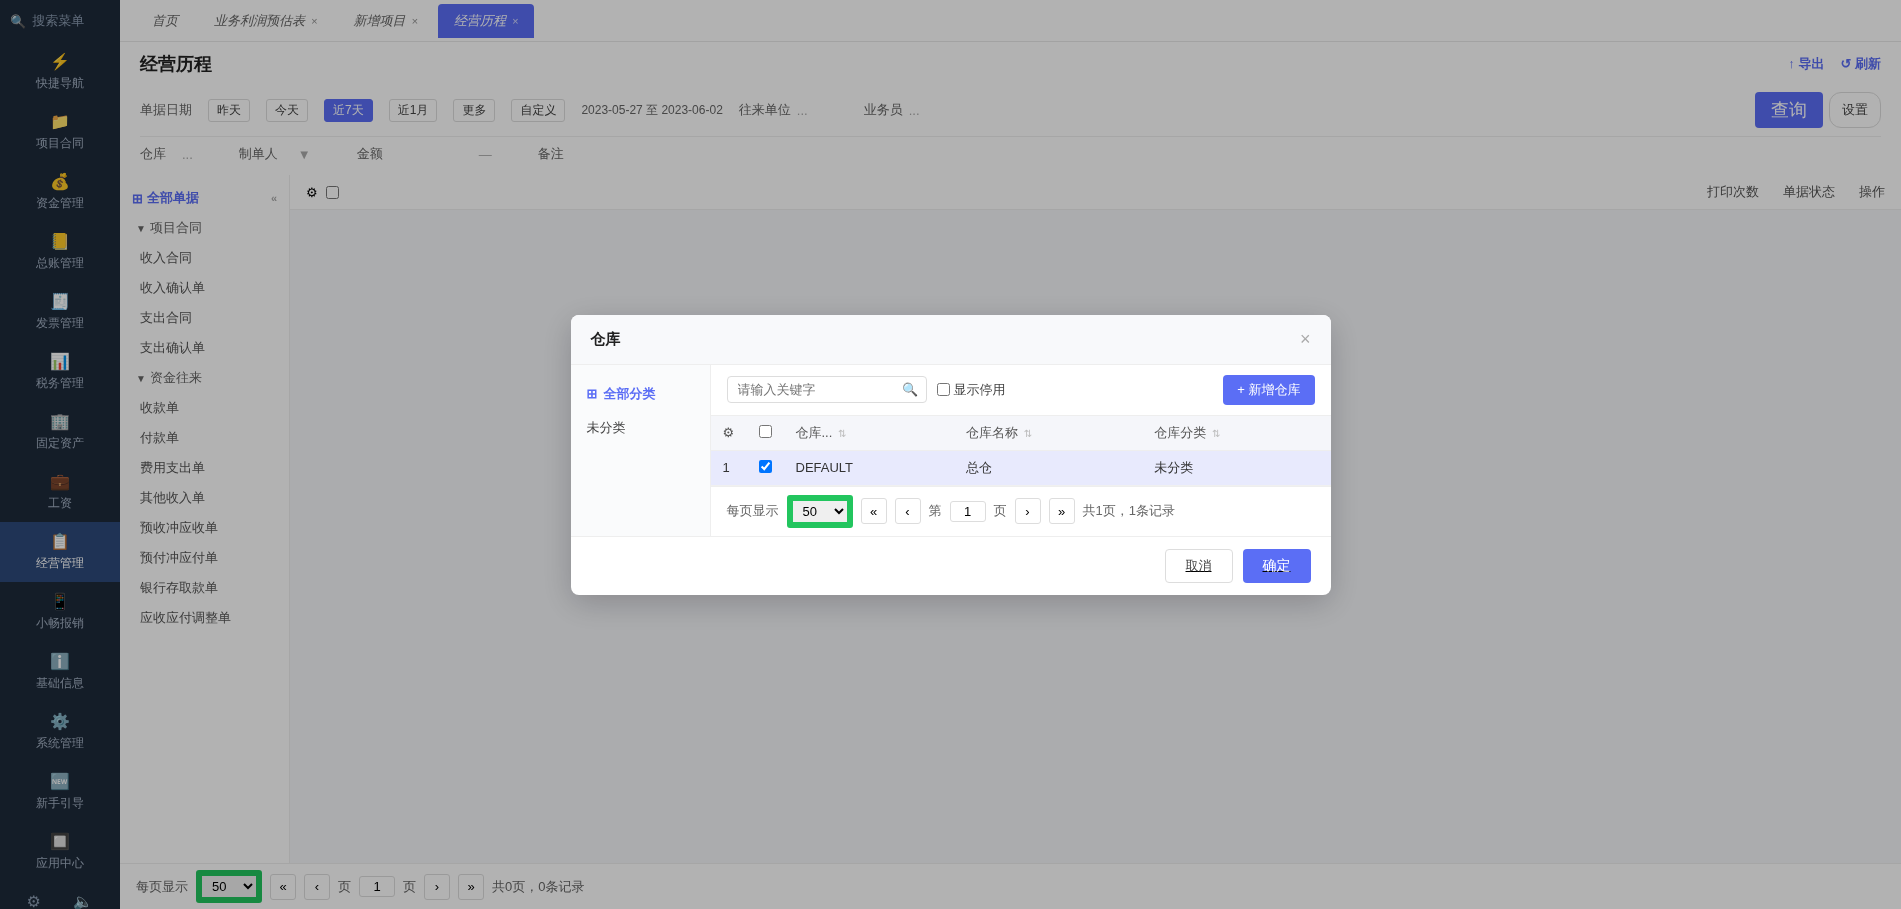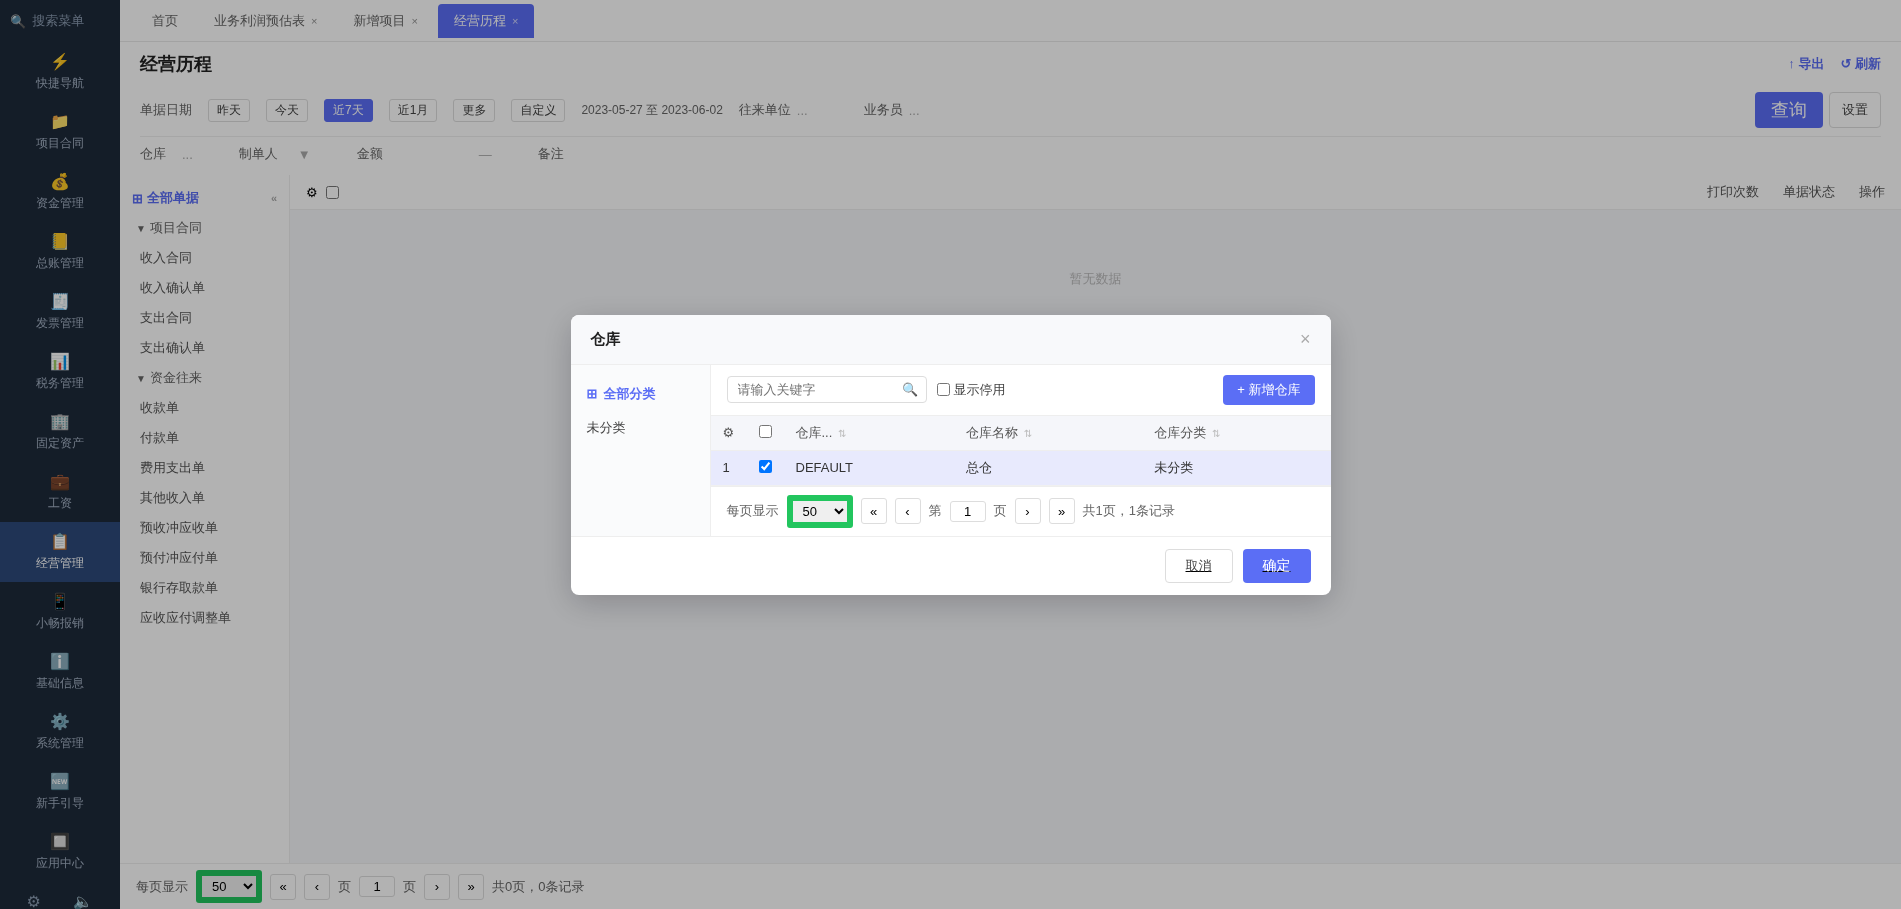--- a/index.html
+++ b/index.html
@@ -57,20 +57,21 @@
     
     .tabs-bar {
       background: #fff;
       display: flex;
       align-items: center;
       border-bottom: 1px solid #e8e8e8;
       padding: 1px 16px;
       height: 42px;
       gap: 4px;
       flex-shrink: 0;
+      font-style: italic;
     }
     .tab {
       padding: 8px 16px;
       font-size: 13px;
       color: #666;
       cursor: pointer;
       border-radius: 4px 4px 0 0;
       white-space: nowrap;
       display: flex;
       align-items: center;
@@ -138,21 +139,21 @@
       padding: 6px 16px;
       border-radius: 4px;
       cursor: pointer;
       font-size: 18px;
     }
     .btn-setting {
       background: #fff;
       color: #444;
       border: 1px solid #ddd;
       padding: 5px 12px;
-      border-radius: 4px;
+      border-radius: 12px;
       cursor: pointer;
       font-size: 13px;
     }
     .filter-row2 {
       display: flex;
       align-items: center;
       gap: 16px;
       margin-bottom: 12px;
       flex-wrap: wrap;
       border-top: 1px solid #eee;
@@ -643,21 +644,20 @@
             <span style="cursor:pointer;">⚙</span>
             <input type="checkbox" style="">
           </div>
           <div style="display:flex; gap:24px; color:#555; font-size:13px;">
             <span>打印次数</span>
             <span>单据状态</span>
             <span>操作</span>
           </div>
         </div>
         <div class="content-body">
-          <div class="empty-tip">暂无数据</div>
           <div class="wm-text">WhAR</div>
         </div>
       </div>
     </div>
 
     <div class="bottom-bar">
       <span>每页显示</span>
       <select class="page-size-select">
         <option>50</option>
         <option>10</option>

